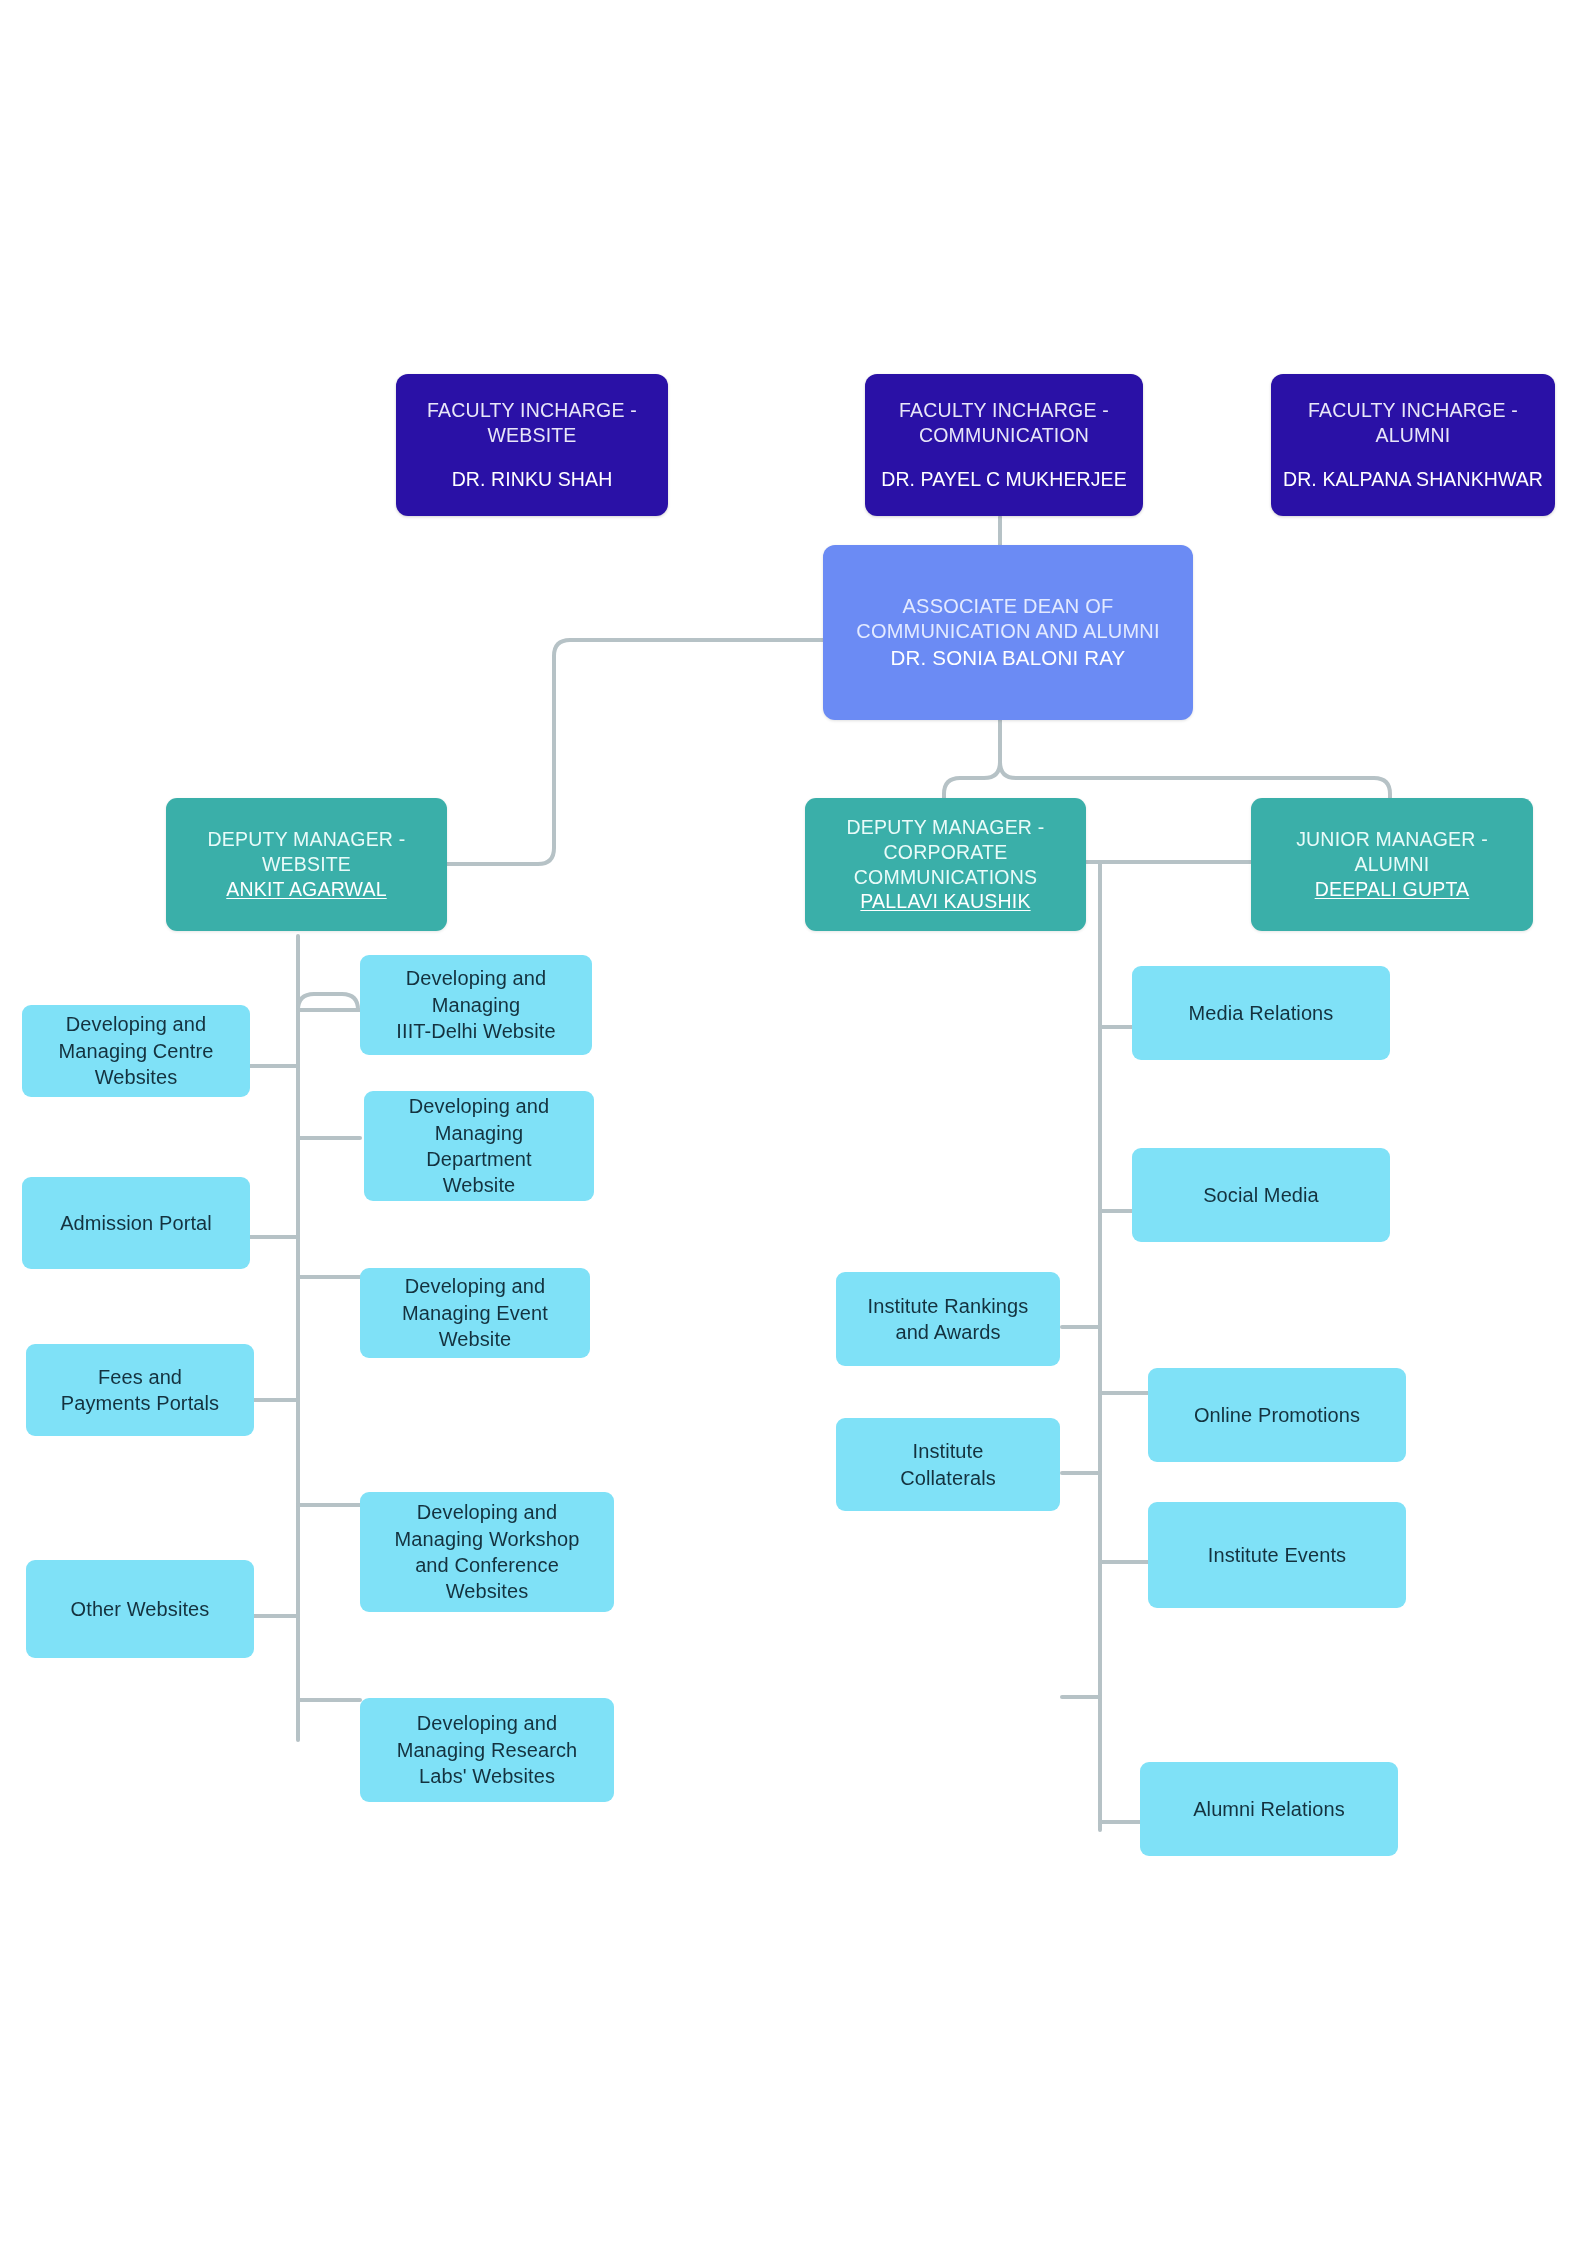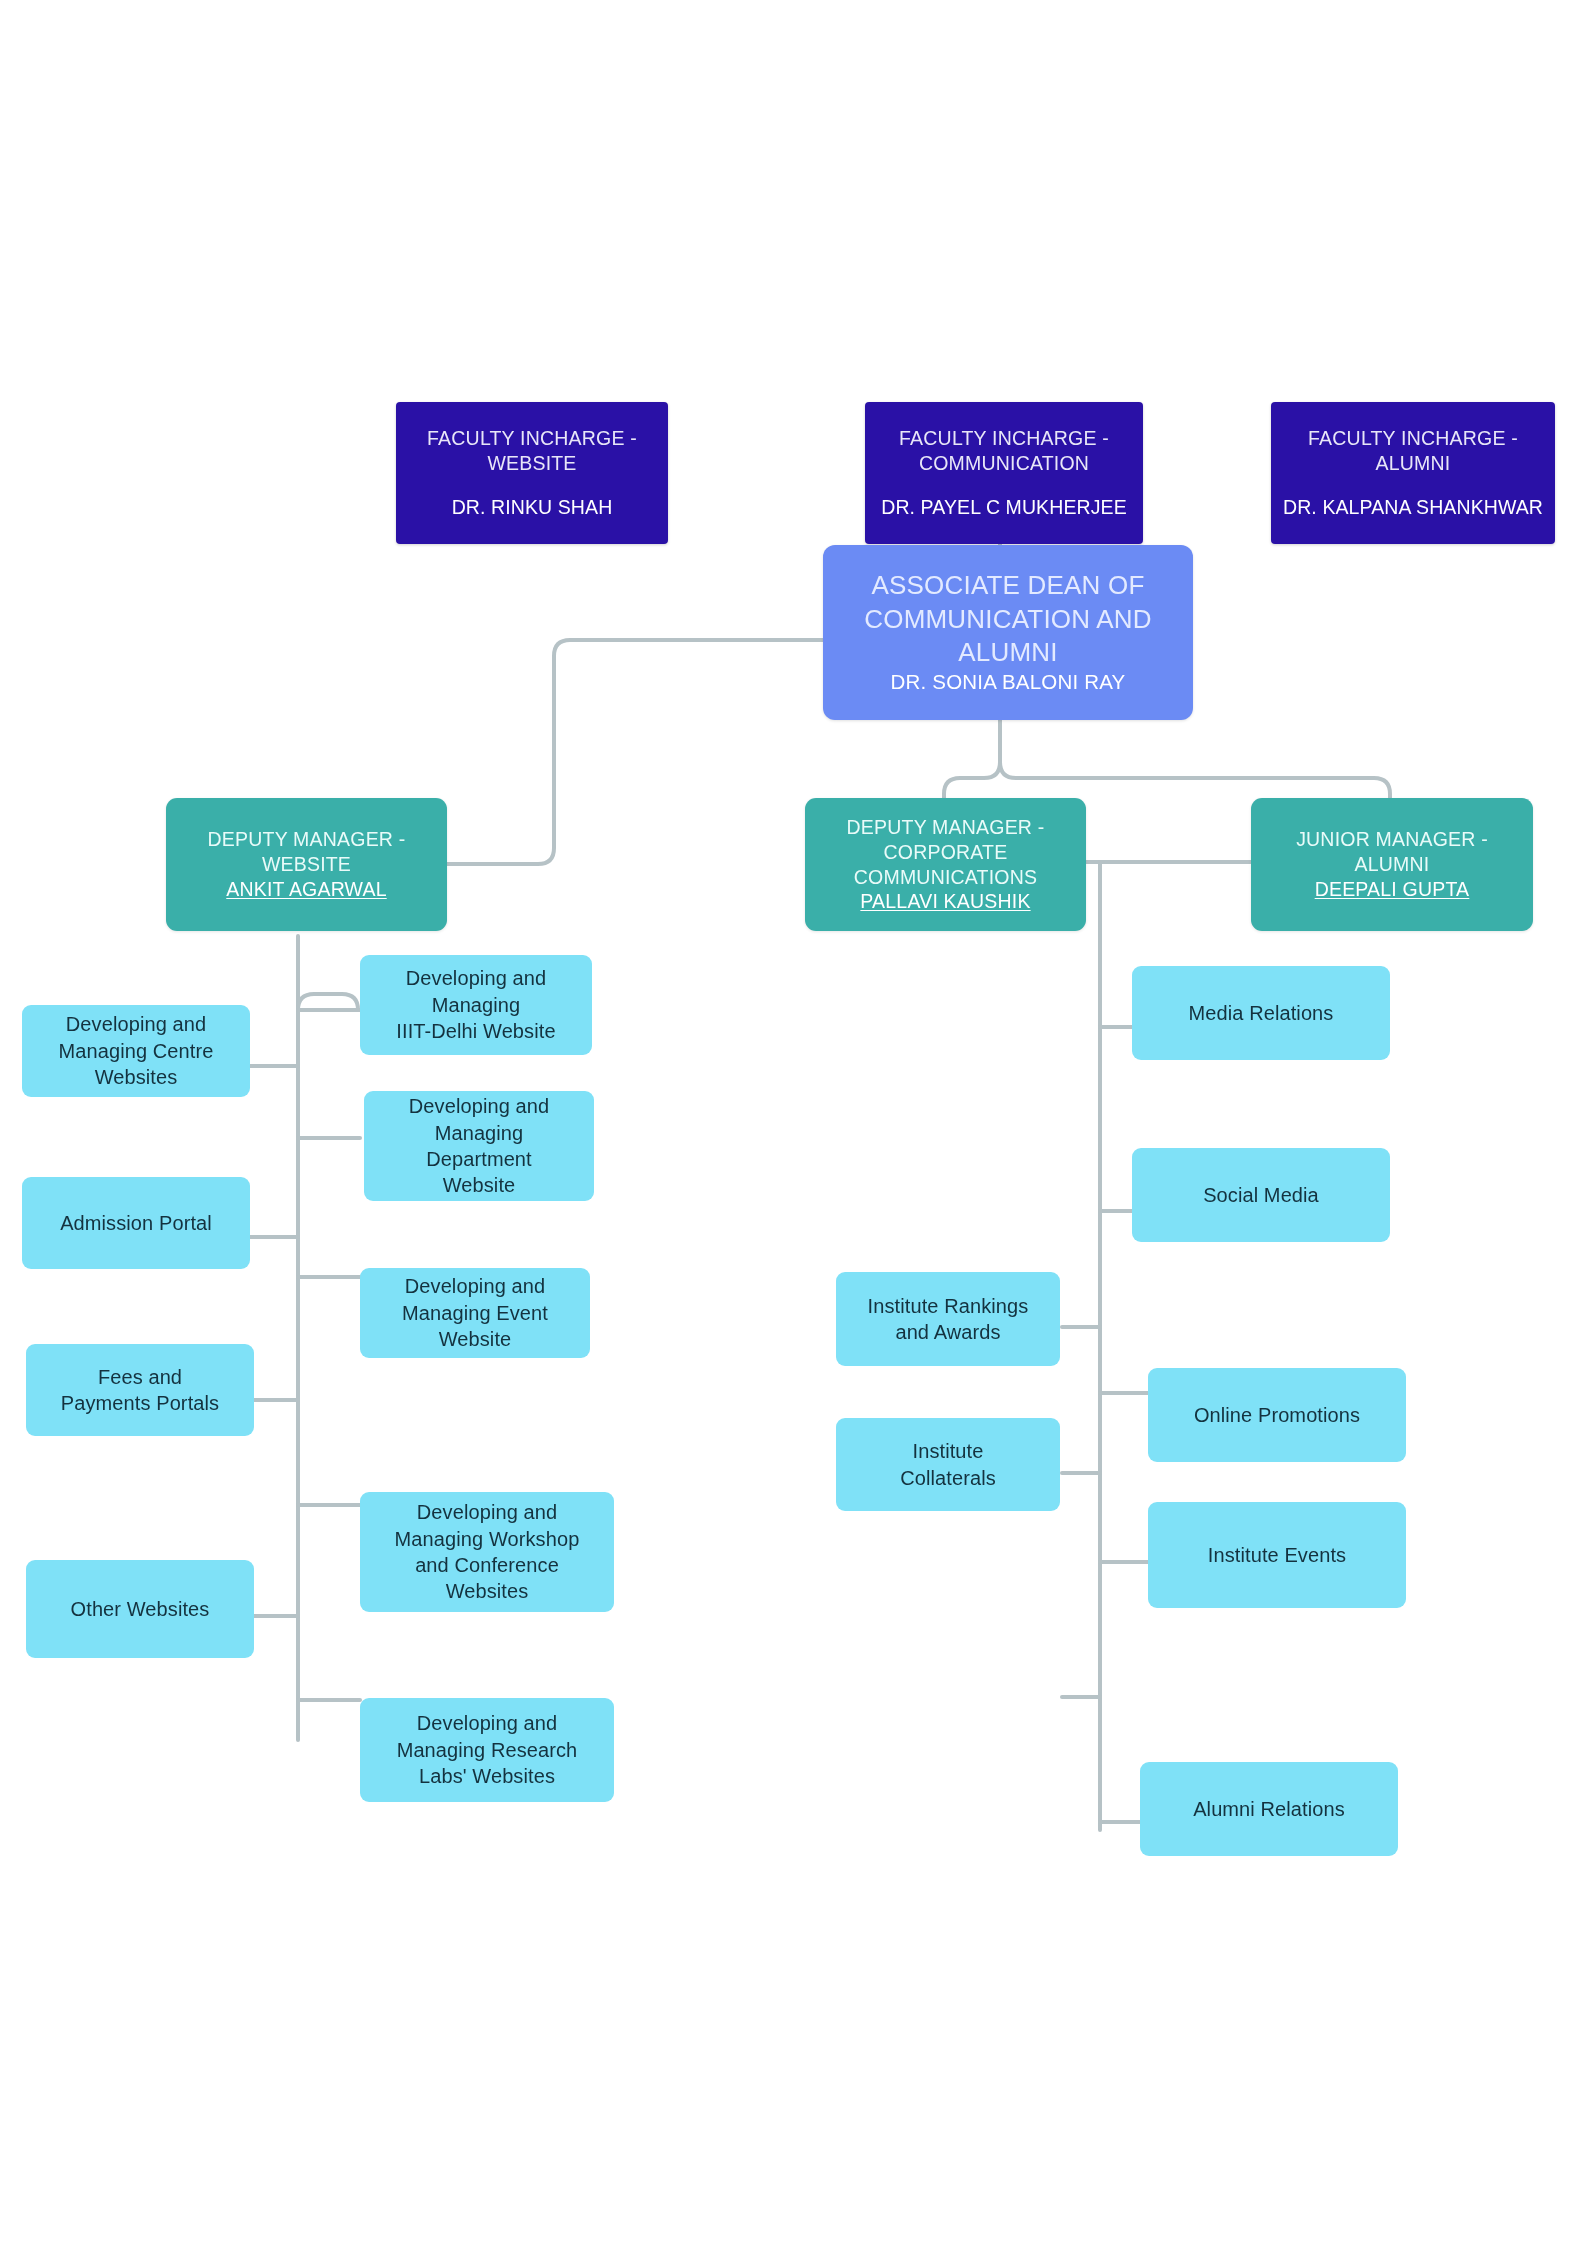--- a/index.html
+++ b/index.html
@@ -30,24 +30,23 @@
     flex-direction: column;
     align-items: center;
     justify-content: center;
     text-align: center;
     border-radius: 10px;
     line-height: 1.28;
   }
   
   .node.faculty {
     background: #2A11A6;
-    border-radius: 4px;
+    border-radius: 12px;
     color: #ffffff;
     box-shadow: 0 1px 3px rgba(0,0,0,0.18);
-    margin-top: 28px;
   }
   .node.faculty .role {
     font-size: 19.5px;
     letter-spacing: 0.2px;
     color: #e8e6f8;
     white-space: pre-line;
     font-weight: 400;
   }
   .node.faculty .person {
     font-size: 19.5px;
@@ -57,21 +56,21 @@
     letter-spacing: 0.1px;
   }
   
   .node.dean {
     background: #6B8BF4;
     border-radius: 12px;
     color: #ffffff;
     box-shadow: 0 1px 3px rgba(0,0,0,0.12);
   }
   .node.dean .role {
-    font-size: 26px;
+    font-size: 20px;
     color: #e3eaff;
     white-space: pre-line;
     font-weight: 400;
     letter-spacing: 0.2px;
   }
   .node.dean .person {
     font-size: 20.5px;
     color: #ffffff;
     font-weight: 400;
     letter-spacing: 0.2px;

